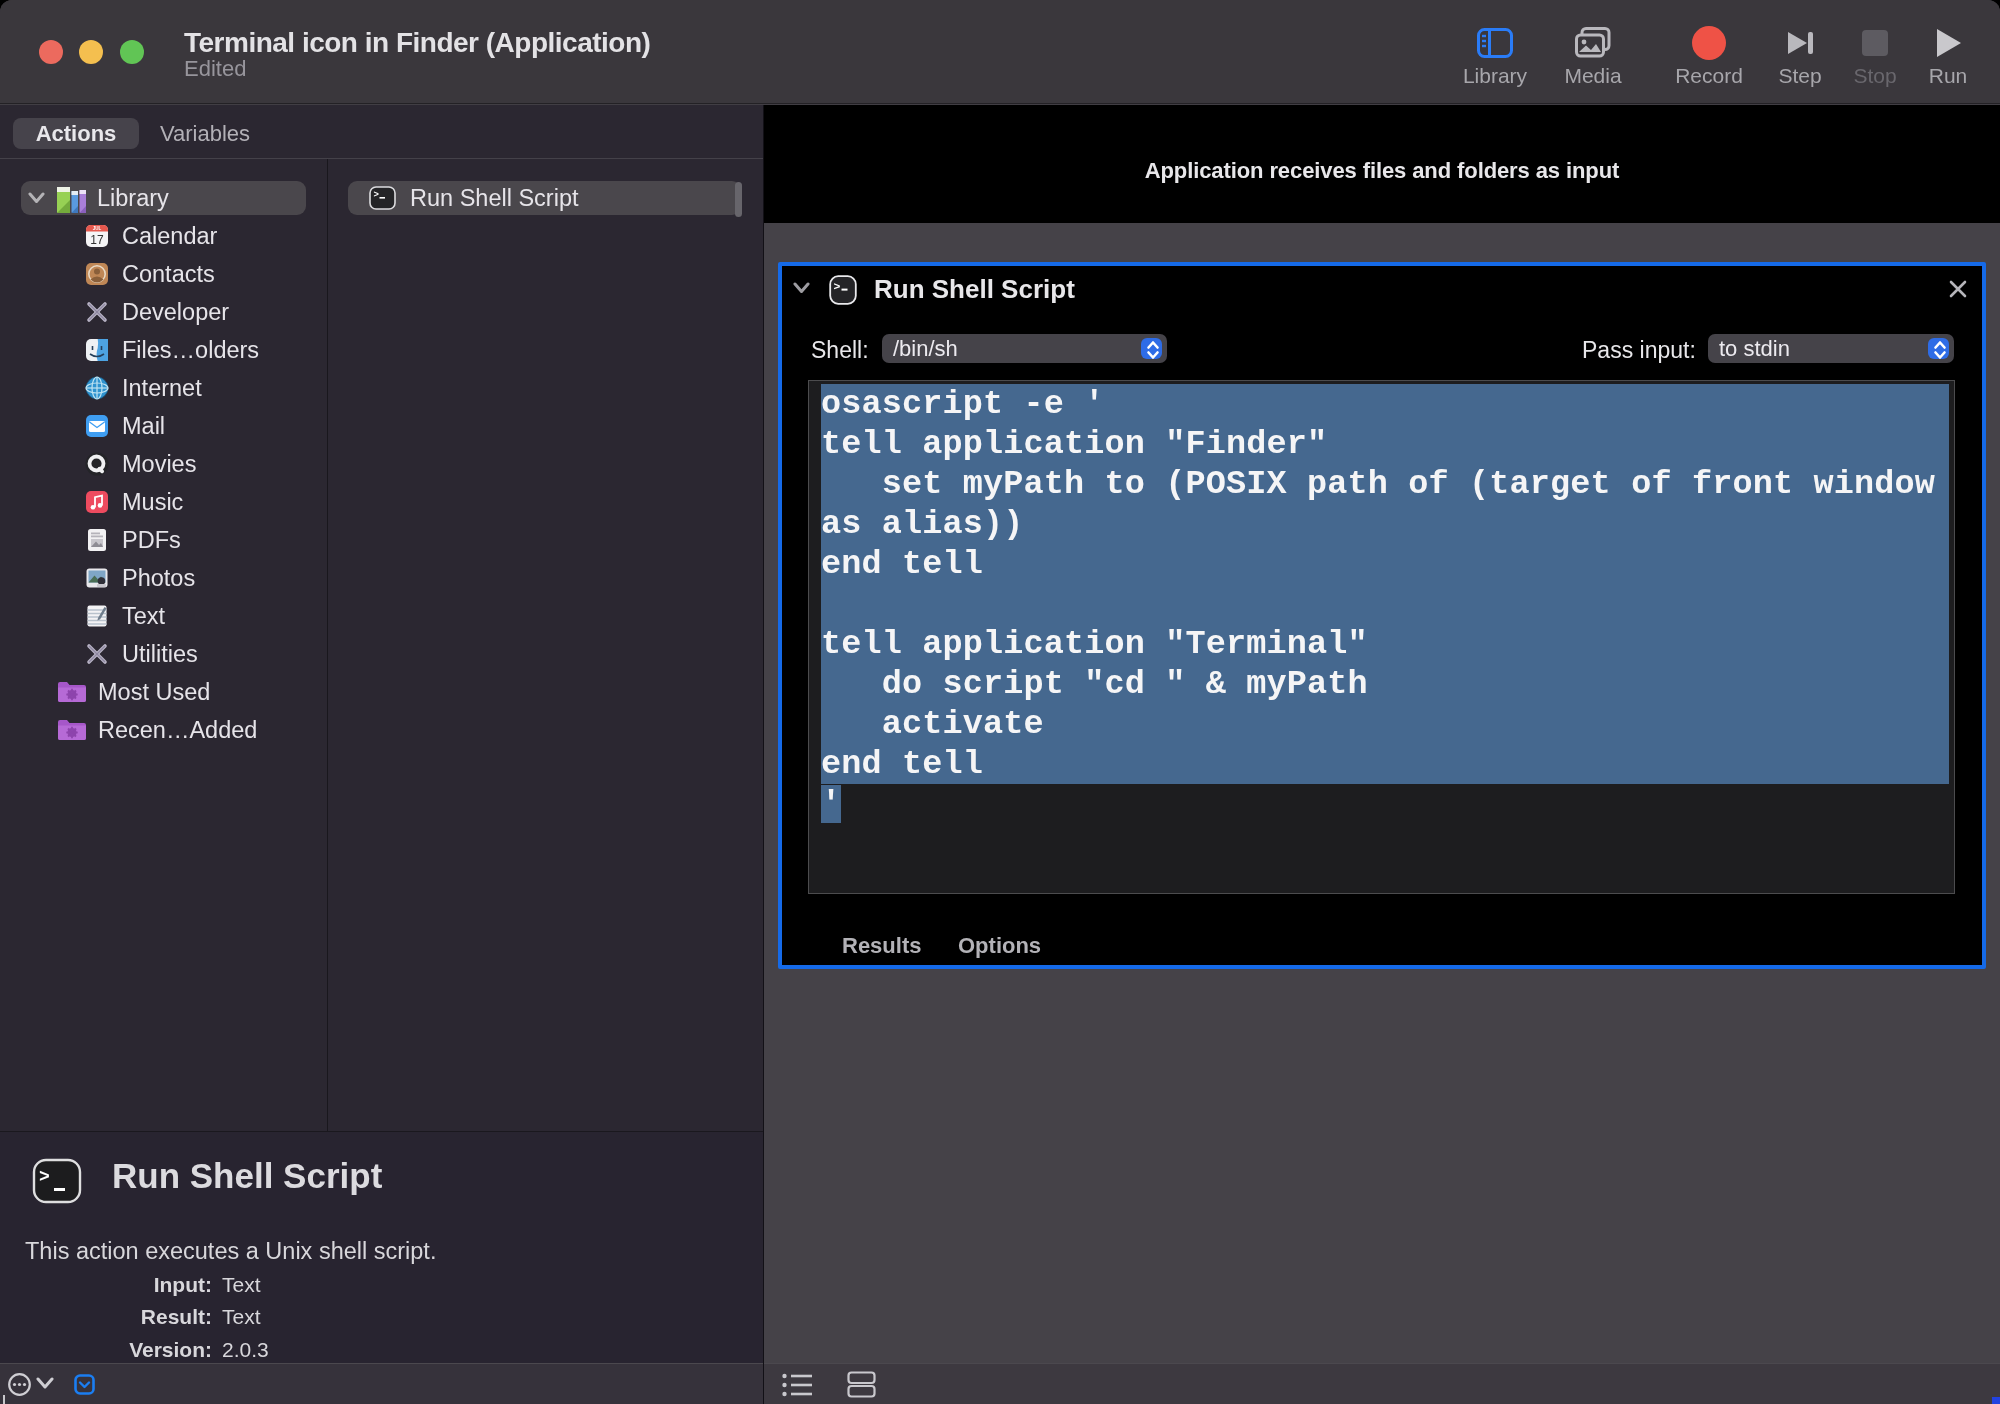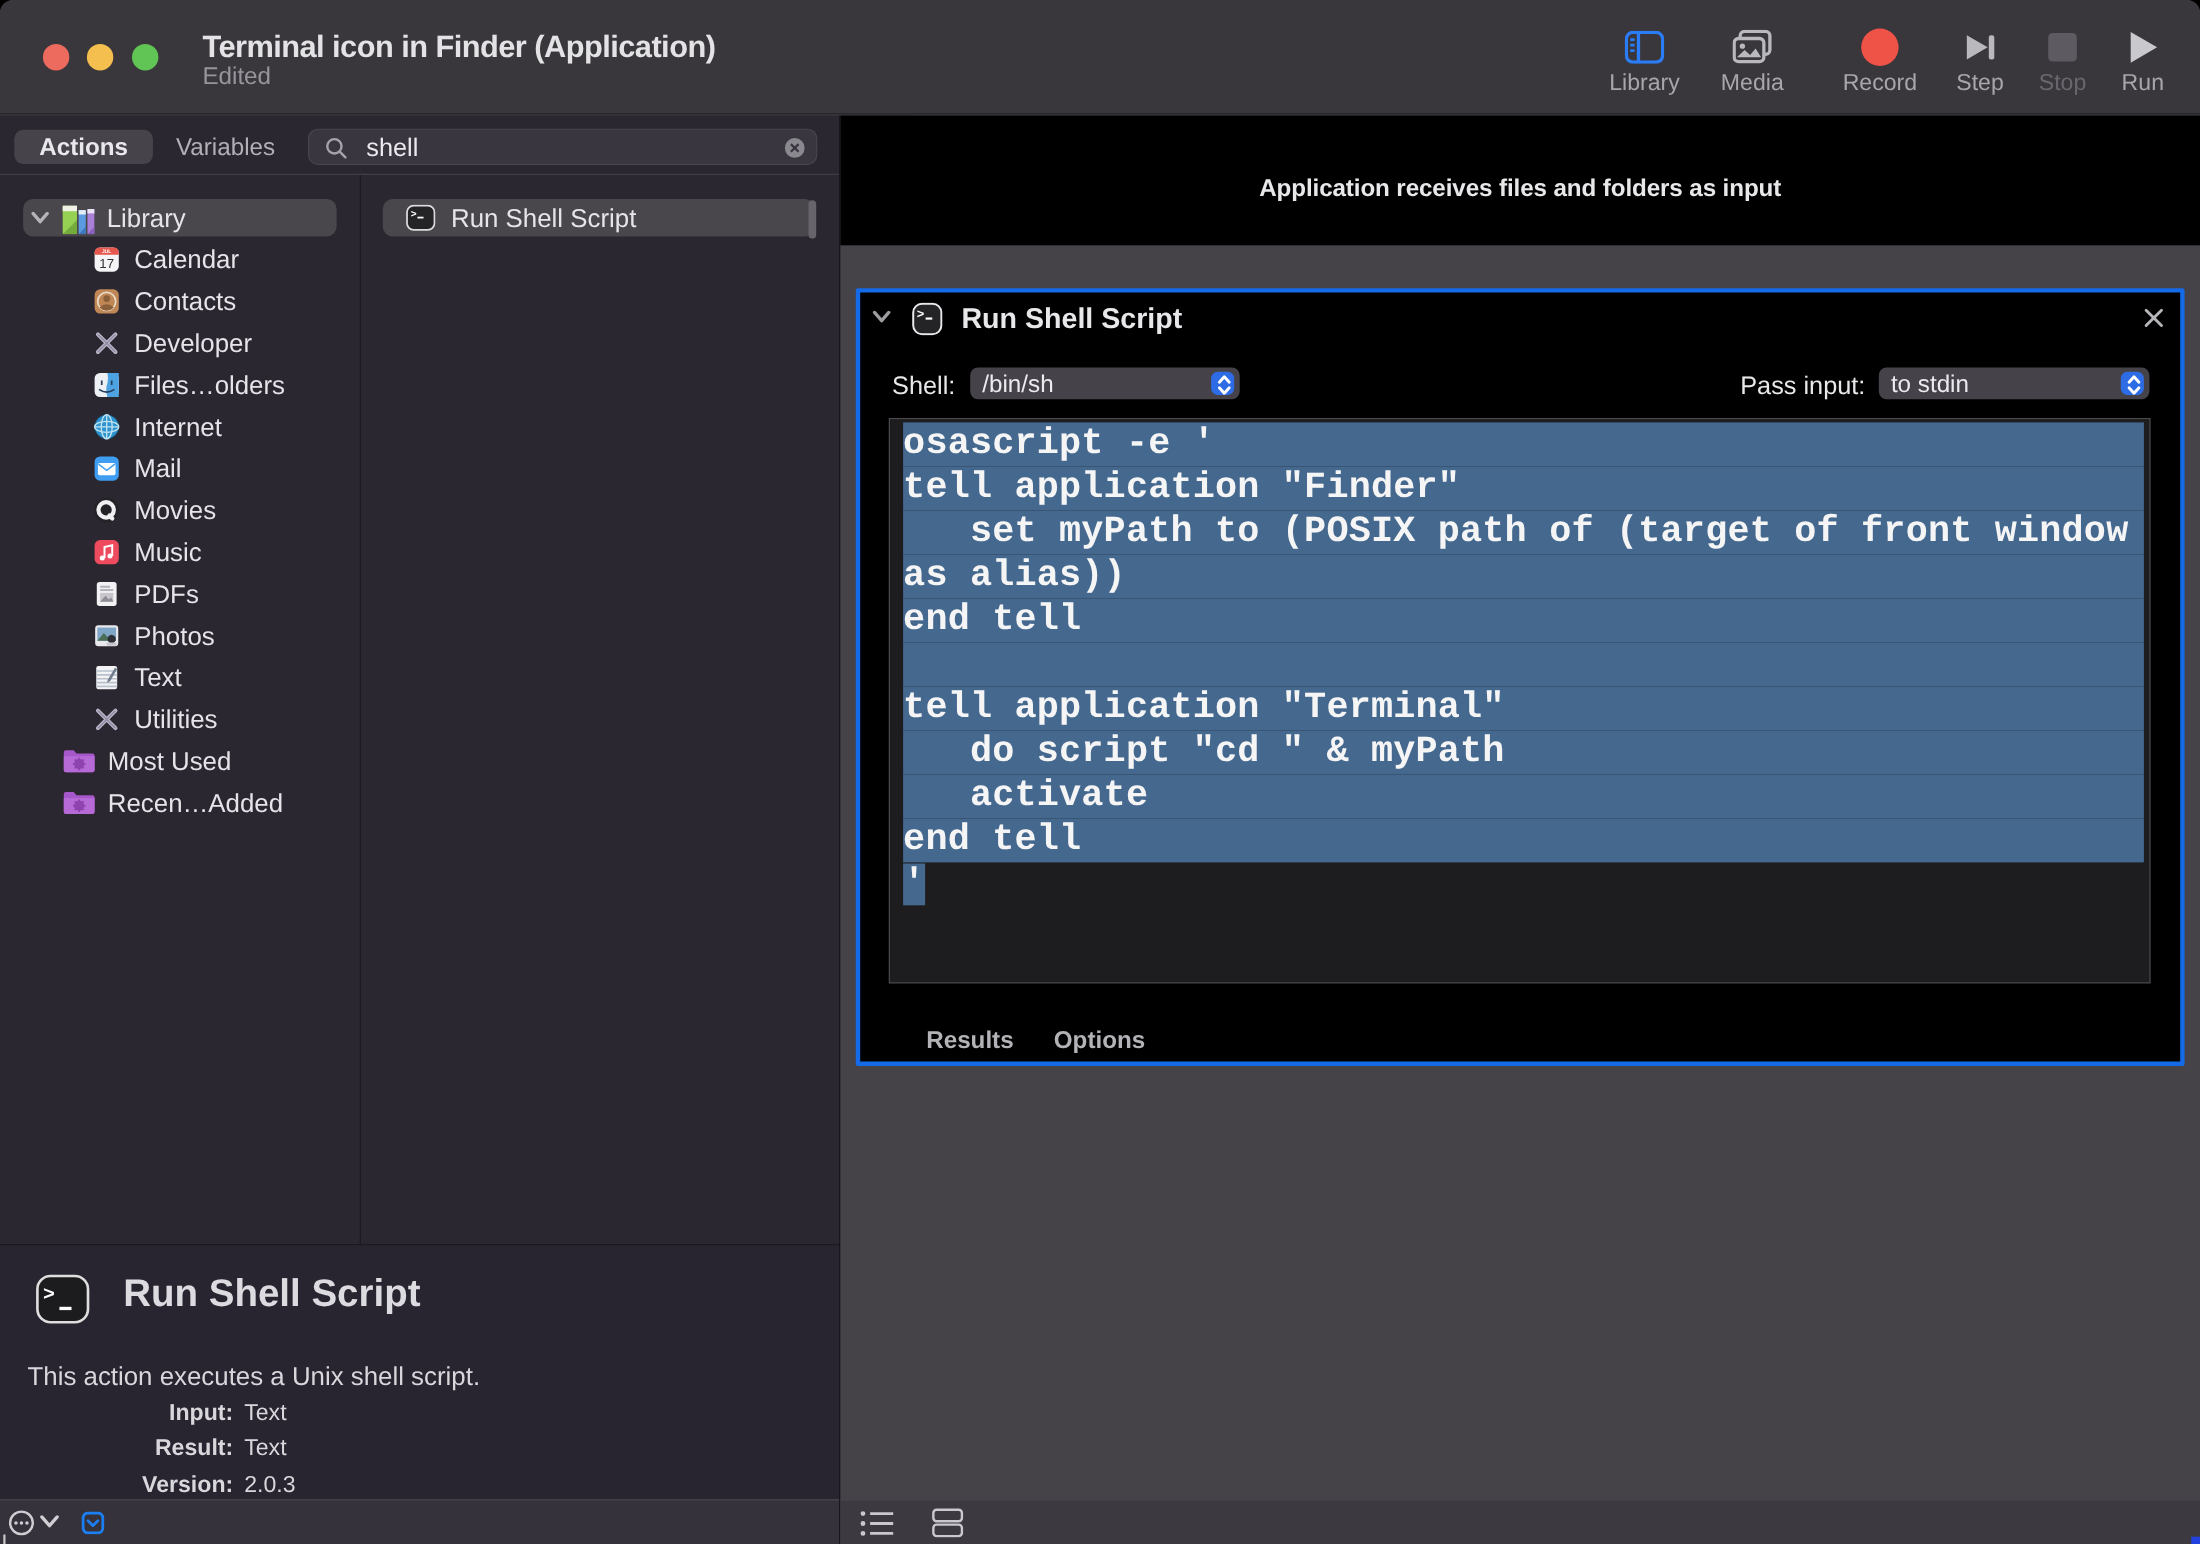--- a/index.html
+++ b/index.html
@@ -129,31 +129,20 @@
           </svg>
         </div>
       <div>Run</div>
     </div>
   </div>
 
   <div class="sidebar">
     <div class="filterrow">
       <div class="pill">Actions</div>
       <div class="variables">Variables</div>
-      <div class="search">
-        <svg class="abs" style="left:14px;top:6px;" width="22" height="22" viewBox="0 0 22 22">
-            <circle cx="9" cy="9" r="6.5" fill="none" stroke="#a5a3aa" stroke-width="2.2"></circle>
-            <line x1="13.8" y1="13.8" x2="19" y2="19" stroke="#a5a3aa" stroke-width="2.2" stroke-linecap="round"></line>
-          </svg>
-        <div class="stext">shell</div>
-        <svg class="abs" style="left:432px;top:7px;" width="19" height="19" viewBox="0 0 19 19">
-            <circle cx="9.5" cy="9.5" r="9" fill="#8b8990"></circle>
-            <path d="M6 6 L13 13 M13 6 L6 13" stroke="#39353e" stroke-width="2"></path>
-          </svg>
-      </div>
     </div>
     <div class="coldiv"></div>
     <div class="abs" style="left:0;top:53px;width:763px;height:1px;background:#444149;"></div>
     <div class="abs" style="left:735px;top:77px;width:7px;height:35px;border-radius:3.5px;background:#67656b;z-index:6;"></div>
     <div class="listarea" id="listarea">
         <div class="row-sel" style="left:21px;top:22px;width:285px;"></div>
         <div class="litem" style="left:28px;top:20px;">
           <svg width="17" height="12" viewBox="0 0 17 12" style="margin-right:11px;">
             <path d="M2 2 L8.5 9.5 L15 2" fill="none" stroke="#b4b3b6" stroke-width="3" stroke-linecap="round" stroke-linejoin="round"></path>
           </svg>
@@ -386,21 +375,21 @@
           <rect x="1.2" y="1.2" width="25.6" height="27.6" rx="8" fill="#242427" stroke="#e9e9ec" stroke-width="1.8"></rect>
           <text x="4.5" y="14.5" font-family="Liberation Mono, monospace" font-size="11.5" font-weight="bold" fill="#fff">&gt;</text>
           <rect x="12.5" y="13.6" width="6" height="2" fill="#fff"></rect>
         </svg>
       <div class="ptitle">Run Shell Script</div>
       <svg class="pclose" width="20" height="20" viewBox="0 0 20 20">
           <path d="M3 3 L17 17 M17 3 L3 17" stroke="#b6b5ba" stroke-width="2.6" stroke-linecap="round"></path>
         </svg>
 
       <div class="shlabel">Shell:</div>
-      <div class="dd" style="left:100px; top:68px; width:245px;">
+      <div class="dd" style="left:100px; top:68px; width:285px;">
           <span class="txt">/bin/sh</span>
         <span class="spin"><svg width="24" height="24" viewBox="0 0 24 24">
               <path d="M7.5 9.5 L12 4.5 L16.5 9.5" fill="none" stroke="#fff" stroke-width="2.6" stroke-linecap="round" stroke-linejoin="round"></path>
               <path d="M7.5 14.5 L12 19.5 L16.5 14.5" fill="none" stroke="#fff" stroke-width="2.6" stroke-linecap="round" stroke-linejoin="round"></path>
             </svg></span>
       </div>
       <div class="pilabel">Pass input:</div>
       <div class="dd" style="left:926px; top:68px; width:246px;">
           <span class="txt">to stdin</span>
         <span class="spin"><svg width="24" height="24" viewBox="0 0 24 24">

